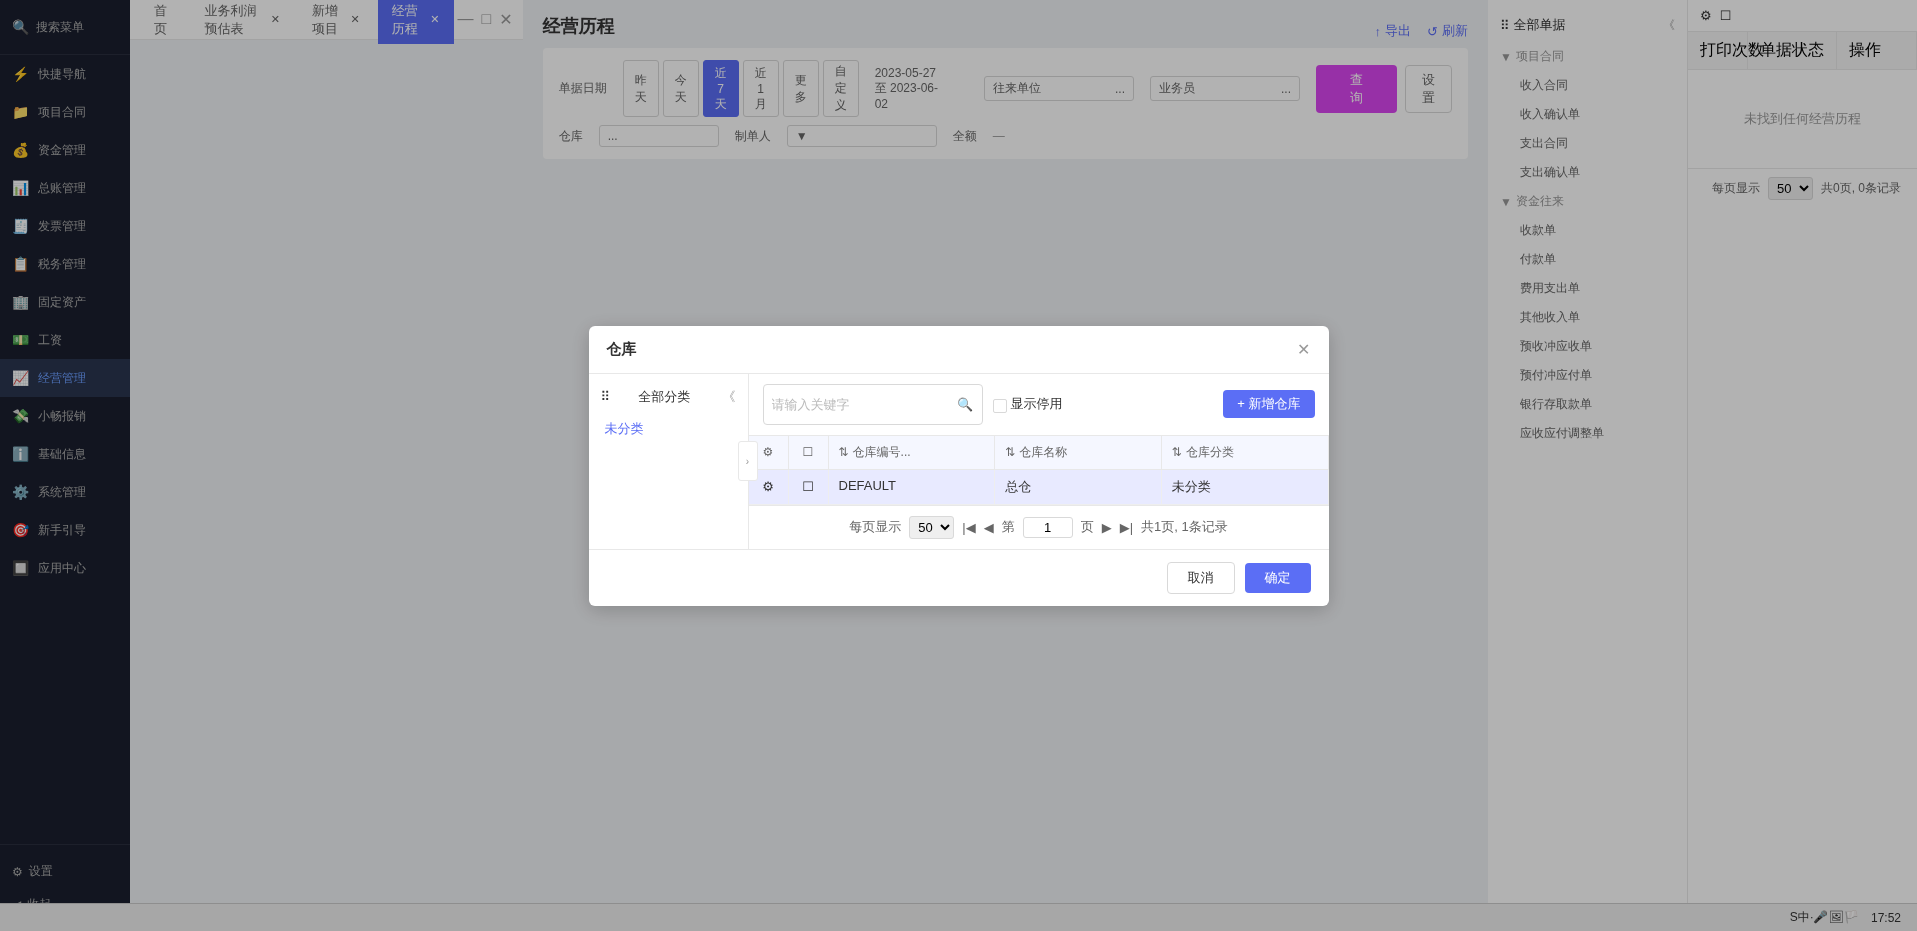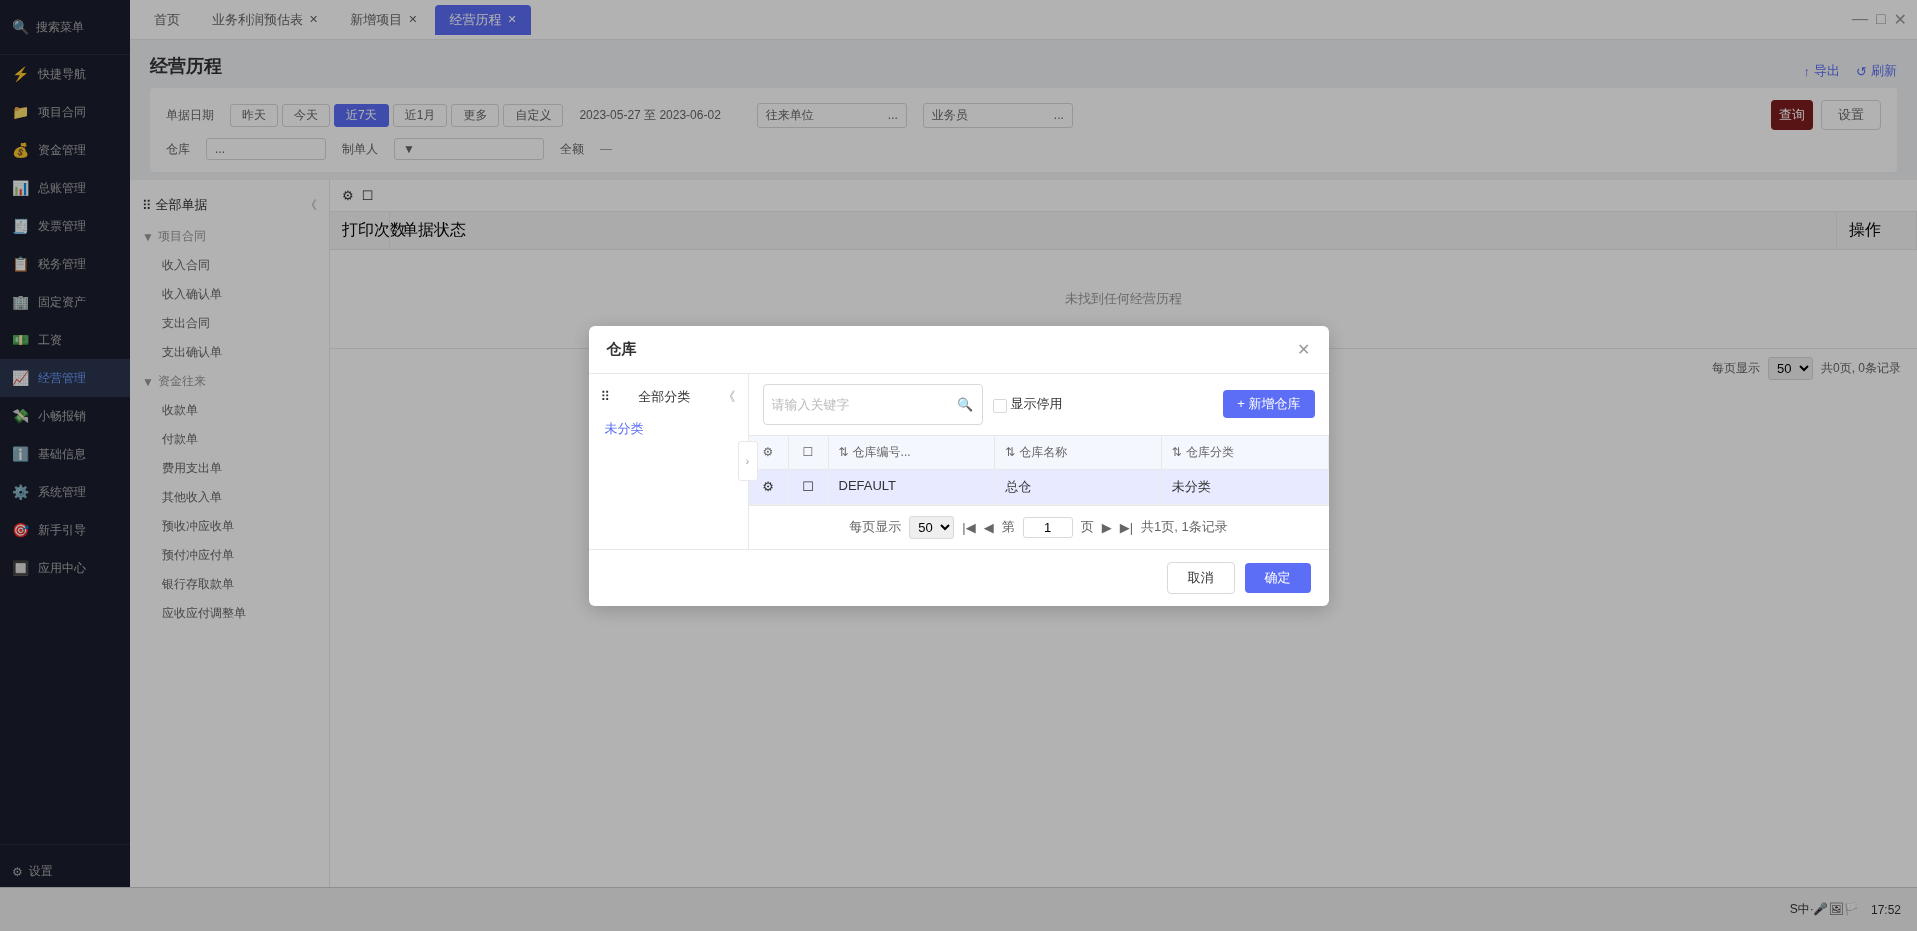--- a/index.html
+++ b/index.html
@@ -12,21 +12,21 @@
     .sidebar { width: 130px; background: #1a1f2e; display: flex; flex-direction: column; color: #aaa; flex-shrink: 0; }
     .sidebar-top { padding: 10px 0; border-bottom: 1px solid #2a2f3e; }
     .sidebar-search { display: flex; align-items: center; padding: 8px 12px; color: #aaa; cursor: pointer; font-size: 12px; gap: 6px; }
     .sidebar-nav-item { display: flex; align-items: center; padding: 10px 12px; color: #aaa; cursor: pointer; font-size: 12px; gap: 8px; }
     .sidebar-nav-item.active { background: #2a3550; color: #6b9fff; }
     .sidebar-icon { width: 18px; height: 18px; display: flex; align-items: center; justify-content: center; font-size: 14px; }
     .sidebar-bottom { margin-top: auto; padding: 10px 0; border-top: 1px solid #2a2f3e; }
     .sidebar-bottom-item { display: flex; align-items: center; padding: 8px 12px; color: #aaa; cursor: pointer; gap: 6px; font-size: 12px; }
 
     
-    .main-content { flex: 1; display: flex; flex-direction: column; background: #f0f2f5; }
+    .main-content { flex: 1; display: flex; flex-direction: row; background: #f0f2f5; }
 
     
     .tabs-bar { background: #fff; display: flex; align-items: center; padding: 0 10px; height: 40px; border-bottom: 1px solid #e8e8e8; gap: 4px; }
     .tab-item { padding: 6px 14px; font-size: 13px; color: #666; cursor: pointer; border-radius: 4px 4px 0 0; display: flex; align-items: center; gap: 6px; }
     .tab-item.active { background: #5b6ef5; color: #fff; }
     .tab-close { font-size: 11px; cursor: pointer; }
     .window-controls { margin-left: auto; display: flex; gap: 8px; color: #999; font-size: 16px; }
     .win-btn { cursor: pointer; }
 
     
@@ -36,21 +36,21 @@
     
     .filter-bar { background: #fff; padding: 12px 16px; margin: 0 0 8px 0; border-radius: 4px; }
     .filter-row { display: flex; align-items: center; gap: 16px; margin-bottom: 8px; }
     .filter-label { color: #666; font-size: 12px; white-space: nowrap; }
     .date-btns { display: flex; gap: 4px; }
     .date-btn { padding: 2px 11px; border: 1px solid #d9d9d9; border-radius: 3px; font-size: 12px; cursor: pointer; background: #fff; color: #666; }
     .date-btn.active { background: #5b6ef5; color: #fff; border-color: #5b6ef5; }
     .date-range { font-size: 12px; color: #666; }
     .filter-select { border: 1px solid #d9d9d9; border-radius: 3px; padding: 3px 8px; font-size: 12px; color: #666; min-width: 150px; display: flex; align-items: center; justify-content: space-between; cursor: pointer; }
     .action-btns { margin-left: auto; display: flex; gap: 8px; }
-    .btn-primary { background: #7f1d1d; color: #fff; border: none; padding: 5px 8px; border-radius: 4px; cursor: pointer; font-size: 13px; }
+    .btn-primary { background: #d946ef; color: #fff; border: none; padding: 5px 34px; border-radius: 4px; cursor: pointer; font-size: 13px; }
     .btn-default { background: #fff; color: #666; border: 1px solid #d9d9d9; padding: 5px 16px; border-radius: 4px; cursor: pointer; font-size: 13px; }
     .filter-row2 { display: flex; align-items: center; gap: 16px; }
     .export-btn { display: flex; align-items: center; gap: 4px; color: #5b6ef5; font-size: 13px; cursor: pointer; }
     .refresh-btn { display: flex; align-items: center; gap: 4px; color: #5b6ef5; font-size: 13px; cursor: pointer; }
 
     
     .content-area { display: flex; flex: 1; padding: 0; background: #f0f2f5; }
 
     
     .left-panel { width: 200px; background: #fff; border-right: 1px solid #e8e8e8; padding: 8px 0; flex-shrink: 0; }
@@ -106,21 +106,21 @@
 
     
     .modal-pagination { display: flex; align-items: center; justify-content: center; padding: 10px 14px; border-top: 1px solid #e8e8e8; gap: 8px; font-size: 13px; color: #666; }
     .page-input { width: 50px; border: 1px solid #d9d9d9; border-radius: 3px; padding: 2px 6px; text-align: center; font-size: 13px; }
     .page-size-select { border: 1px solid #d9d9d9; border-radius: 3px; padding: 2px 4px; font-size: 13px; }
     .modal-footer { display: flex; align-items: center; justify-content: flex-end; padding: 12px 18px; border-top: 1px solid #e8e8e8; gap: 10px; }
     .btn-cancel { background: #fff; color: #333; border: 1px solid #d9d9d9; padding: 6px 20px; border-radius: 4px; cursor: pointer; font-size: 13px; }
     .btn-confirm { background: #5b6ef5; color: #fff; border: none; padding: 6px 20px; border-radius: 4px; cursor: pointer; font-size: 13px; }
 
     
-    .taskbar { position: fixed; bottom: 0; left: 0; right: 0; height: 44px; background: #f0f0f0; border-top: 1px solid #ccc; display: flex; align-items: center; justify-content: flex-end; padding: 0 16px; font-size: 12px; color: #333; gap: 12px; z-index: 50; }
+    .taskbar { position: fixed; bottom: 0; left: 0; right: 0; height: 28px; background: #f0f0f0; border-top: 1px solid #ccc; display: flex; align-items: center; justify-content: flex-end; padding: 0 16px; font-size: 12px; color: #333; gap: 12px; z-index: 50; }
   </style>
 </head>
 <body>
 
 <div class="app-container">
 
   <div class="sidebar">
     <div class="sidebar-top">
       <div class="sidebar-search">
         <span class="sidebar-icon">🔍</span>

